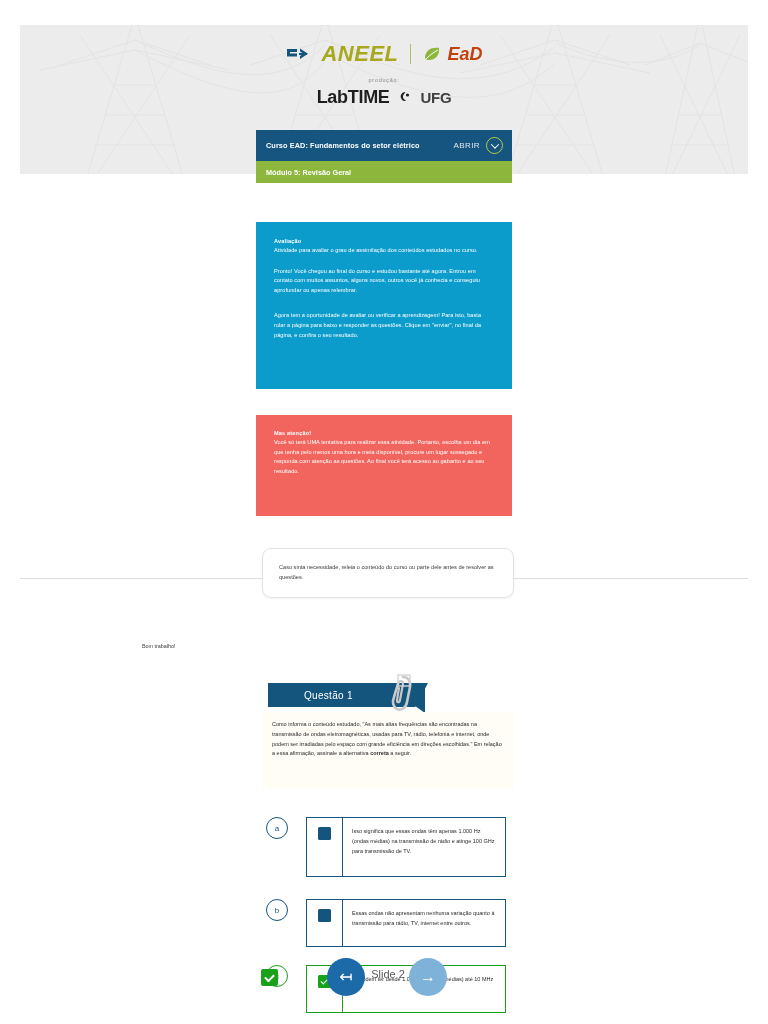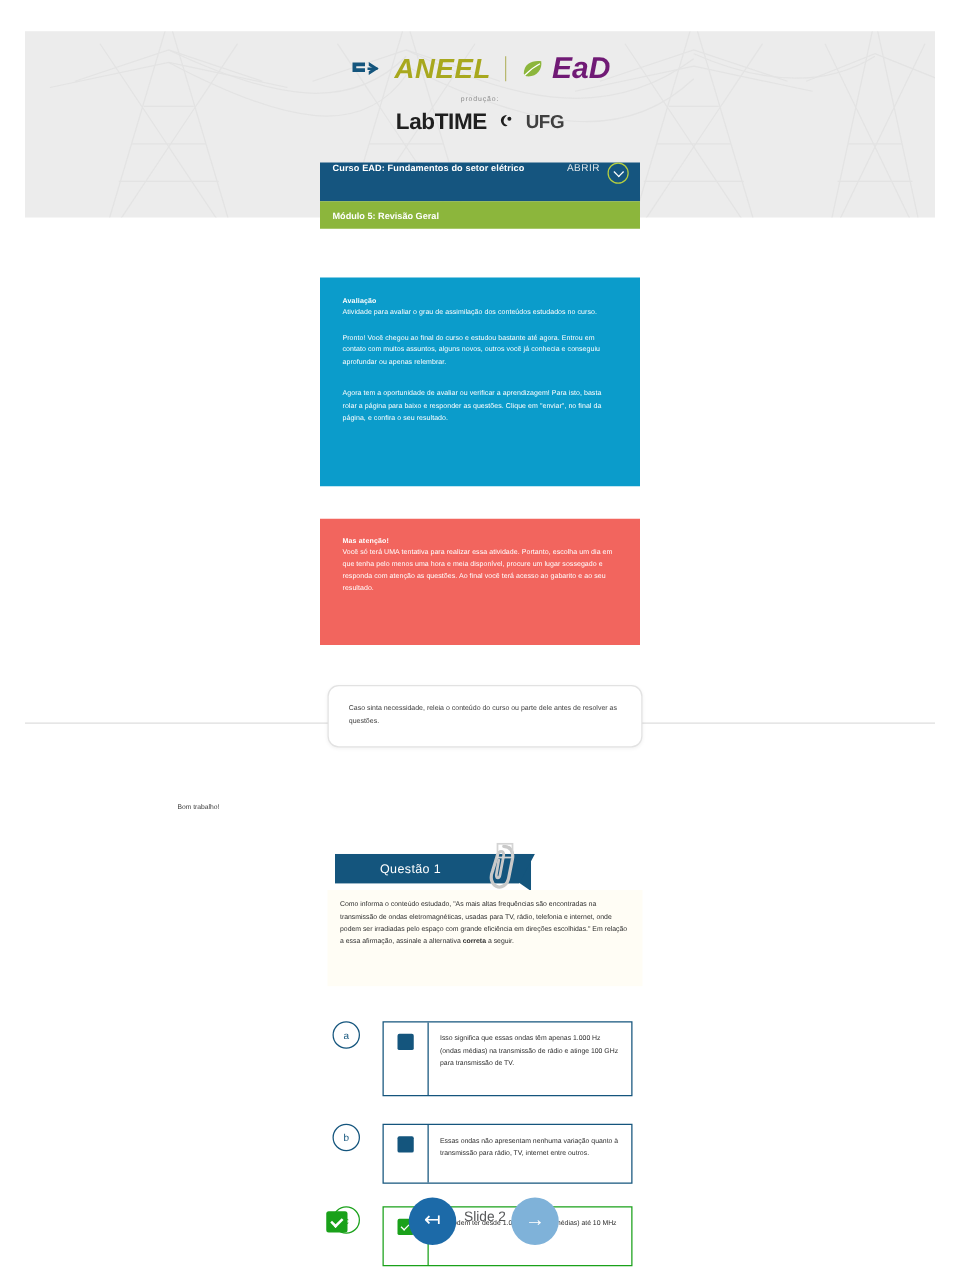--- a/index.html
+++ b/index.html
@@ -56,24 +56,24 @@
     line-height: 1;
   }
   .logo-sep {
     width: 1px;
     height: 20px;
     background: #b8b870;
     margin: 0 5px;
   }
   .ead-word {
     font-family: "Liberation Sans", sans-serif;
-    font-size: 24px;
+    font-size: 18px;
     font-weight: bold;
     font-style: italic;
-    color: #701a75;
+    color: #c2410c;
     line-height: 1;
   }
 
   .prod-label {
     position: absolute;
     left: 0; right: 0;
     top: 52px;
     text-align: center;
     font-size: 5.5px;
     letter-spacing: 0.7px;
@@ -105,21 +105,21 @@
 
   
   .course-bar {
     position: absolute;
     left: 256px;
     top: 130px;
     width: 256px;
     height: 31px;
     background: #15557f;
     display: flex;
-    align-items: flex-start;
+    align-items: center;
     padding: 0 9px 0 10px;
     z-index: 6;
   }
   .course-title {
     color: #ffffff;
     font-size: 7.3px;
     font-weight: bold;
     letter-spacing: 0.1px;
     flex: 1;
     white-space: nowrap;

